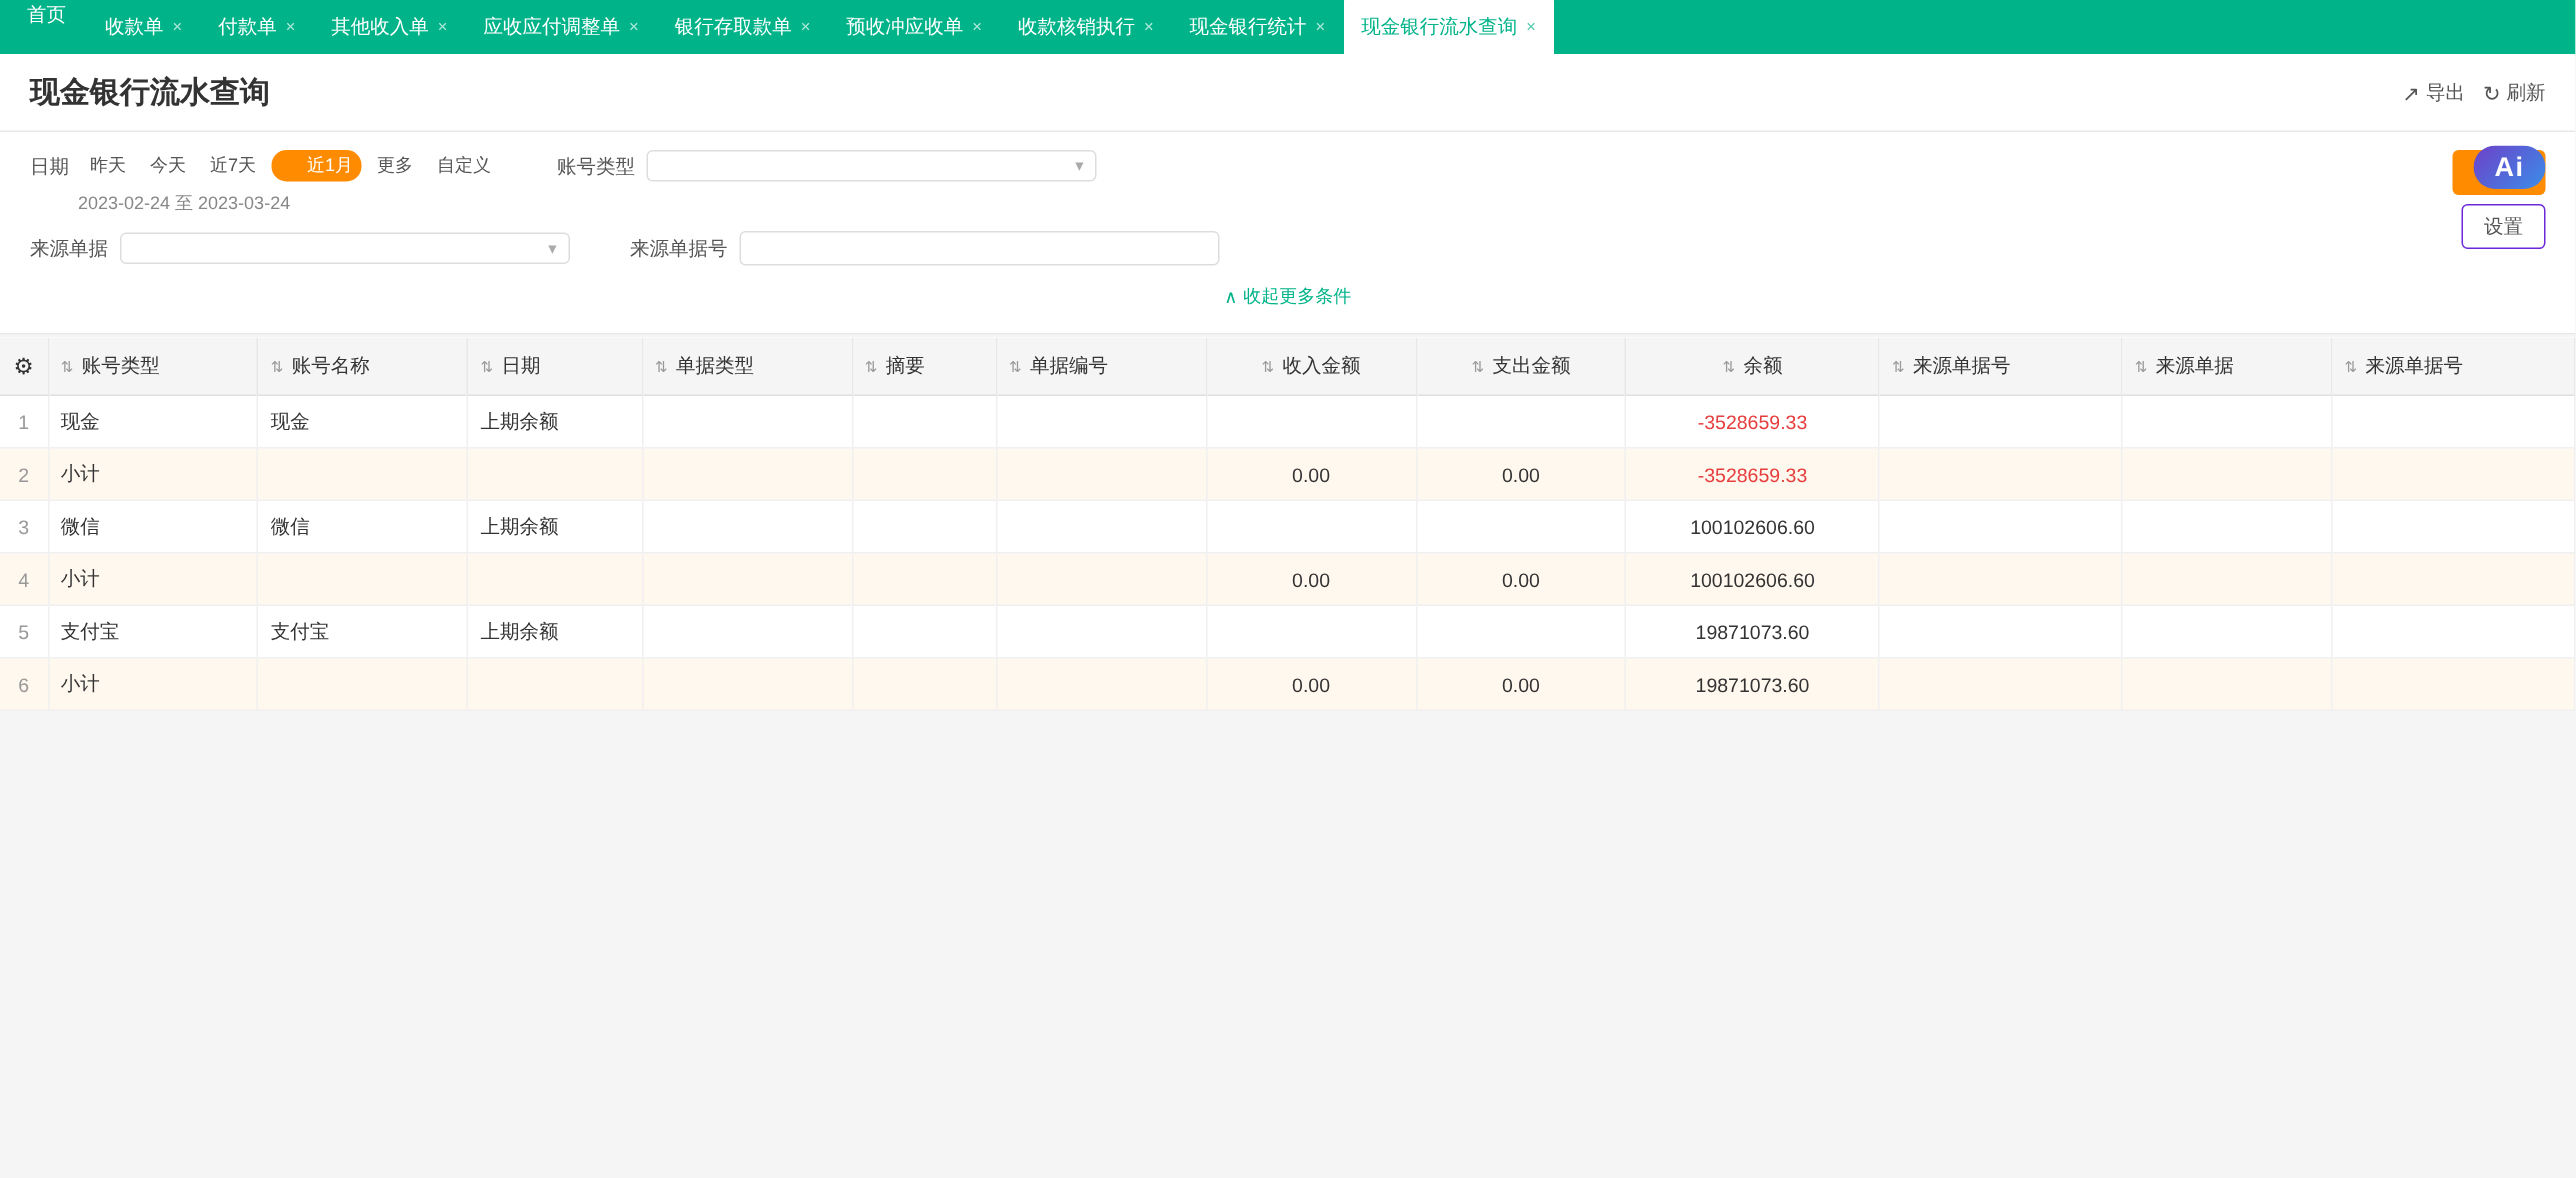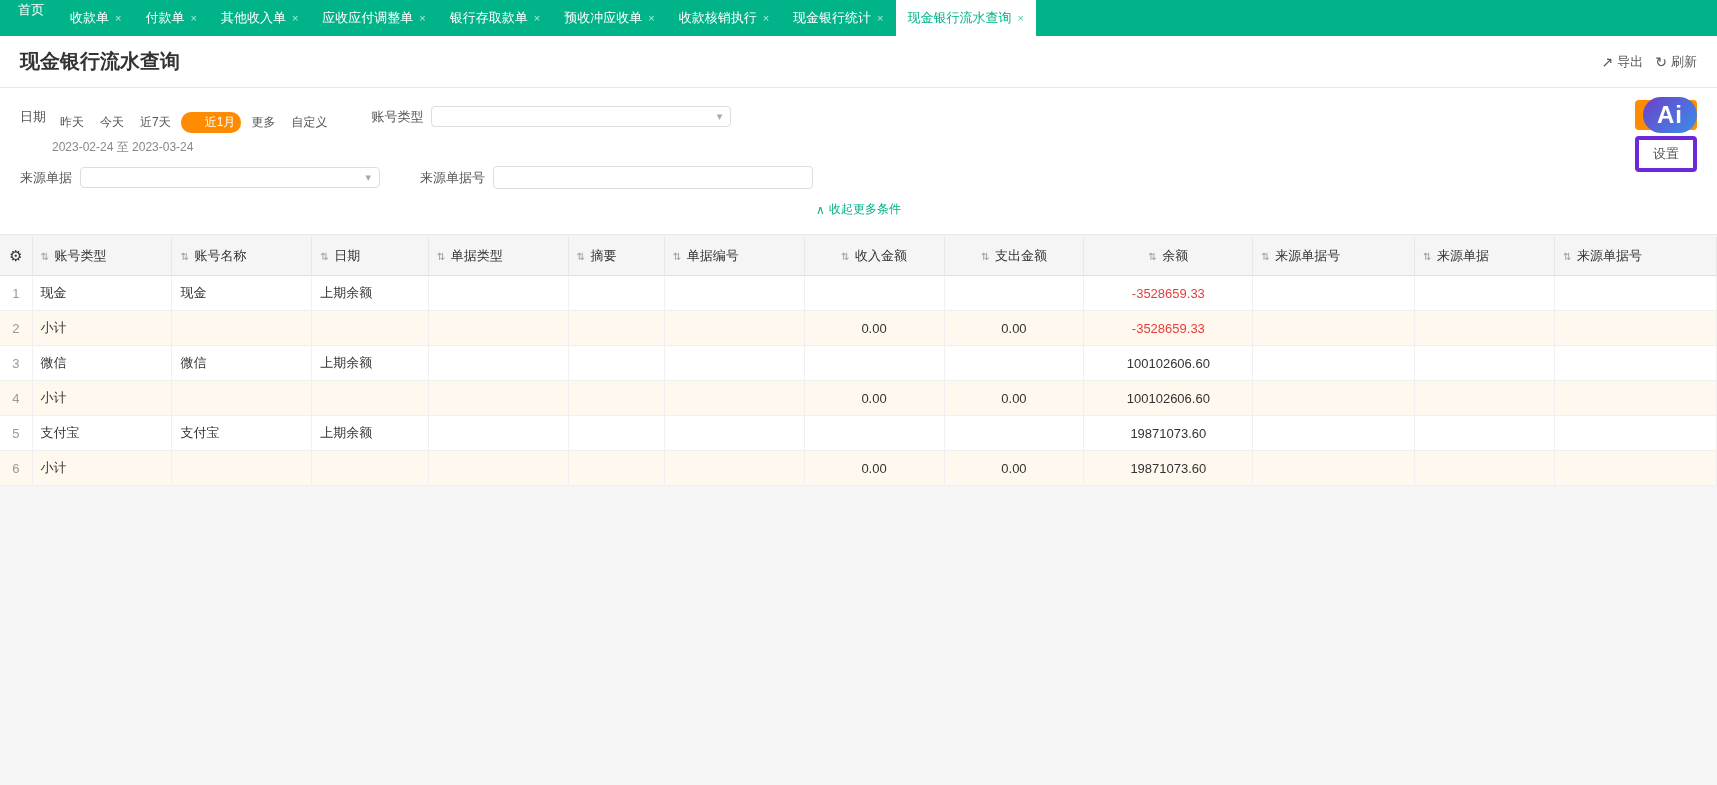--- a/index.html
+++ b/index.html
@@ -88,21 +88,20 @@
     }
     .filter-label {
       color: #555;
       font-size: 13px;
       white-space: nowrap;
     }
     .date-options {
       display: flex;
       align-items: flex-end;
       gap: 4px;
-      margin-top: 12px;
     }
     .date-opt {
       padding: 2px 6px;
       cursor: pointer;
       border-radius: 3px;
       font-size: 12px;
       color: #555;
     }
     .date-opt.active {
       background: #ff8c00;
@@ -148,21 +147,21 @@
       color: #fff;
       border: none;
       border-radius: 4px;
       padding: 6px 18px;
       cursor: pointer;
       font-size: 13px;
     }
     .settings-btn {
       background: #fff;
       color: #555;
-      border: 4px solid #6d28d9;
+      border: 1px solid #6d28d9;
       border-radius: 4px;
       padding: 5px 14px;
       cursor: pointer;
       font-size: 13px;
       text-align: right;
     }
     .right-buttons {
       display: flex;
       flex-direction: column;
       gap: 6px;
@@ -231,21 +230,21 @@
     .negative { color: #e63e3e; }
     .positive { color: #333; }
     .ai-badge {
       position: fixed;
       right: 20px;
       top: 97px;
       background: linear-gradient(135deg, #6e40c9, #3a8ee8);
       color: #fff;
       border-radius: 20px;
       padding: 4px 14px;
-      font-size: 24px;
+      font-size: 18px;
       font-weight: bold;
       cursor: pointer;
       letter-spacing: 1px;
     }
   </style>
 </head>
 <body>
 
 <div class="top-nav">
   <div class="top-nav-home">首页</div>

